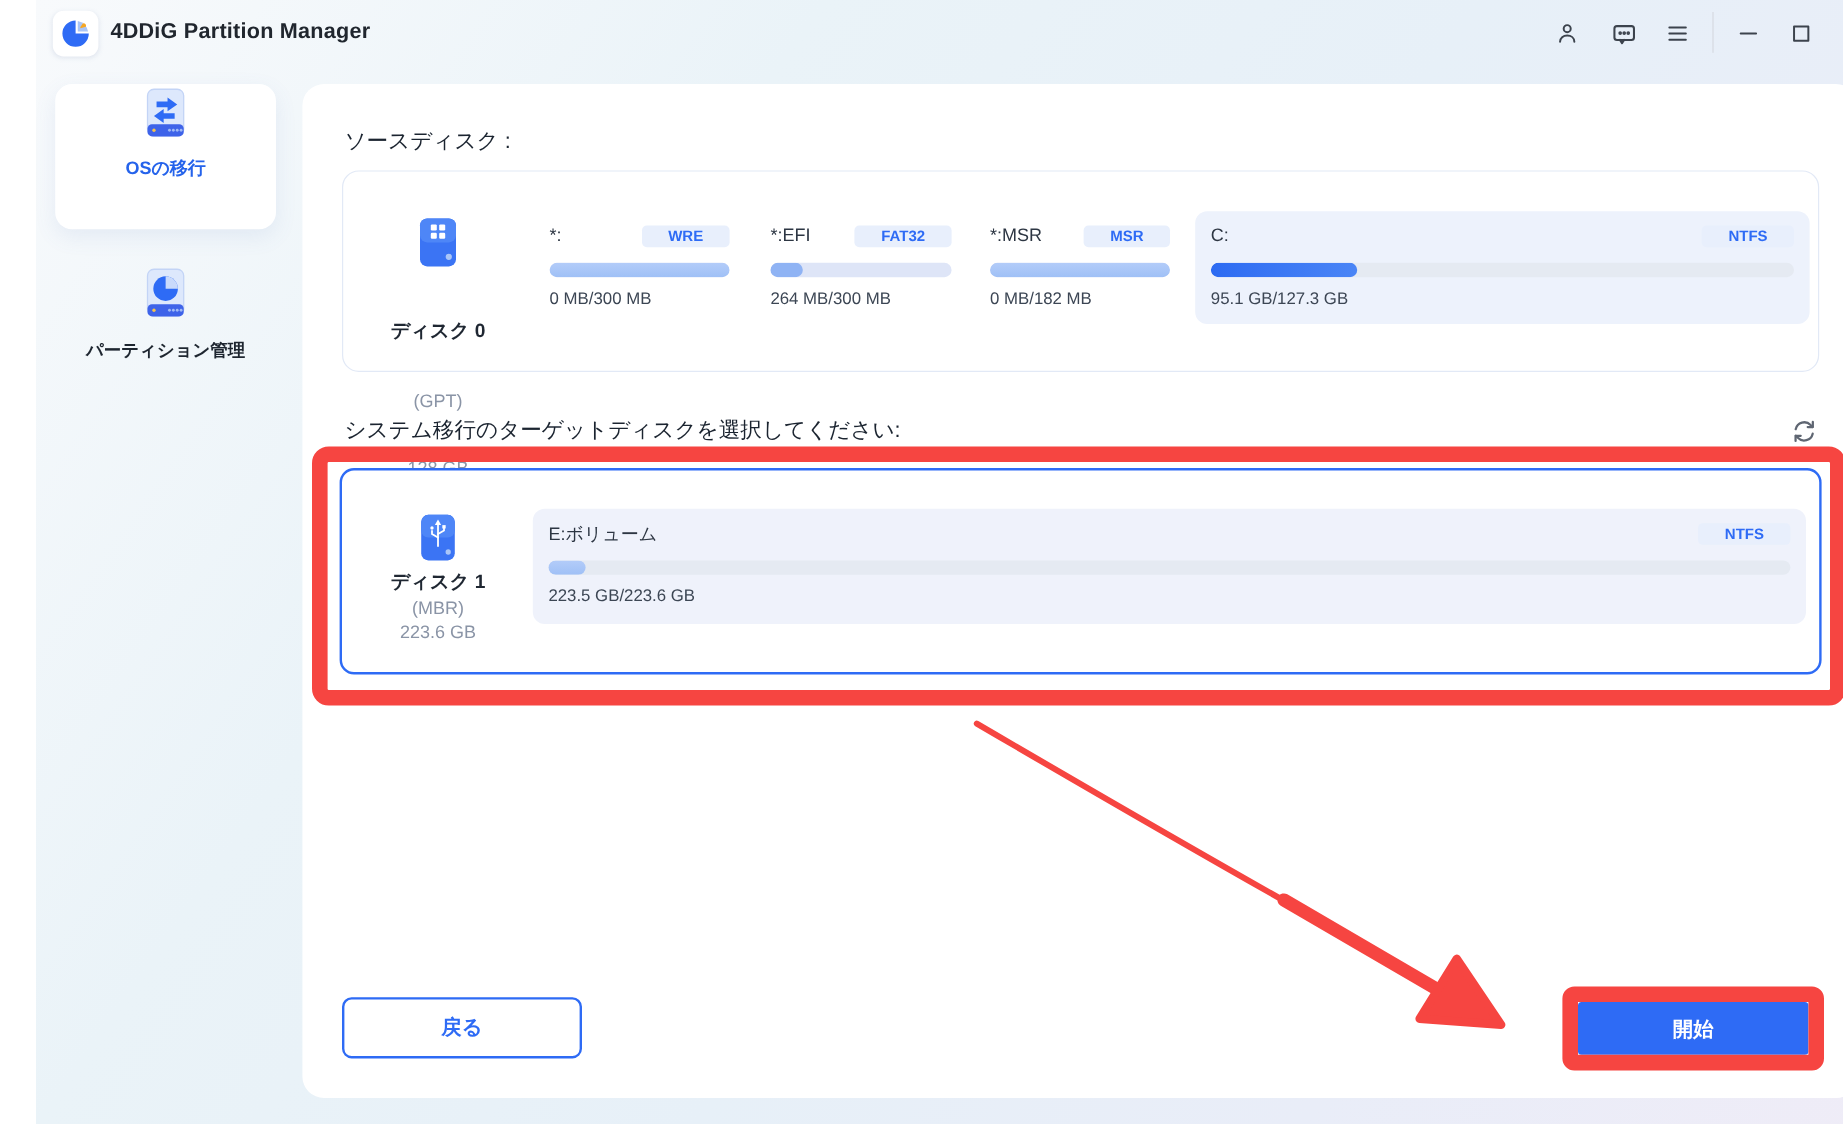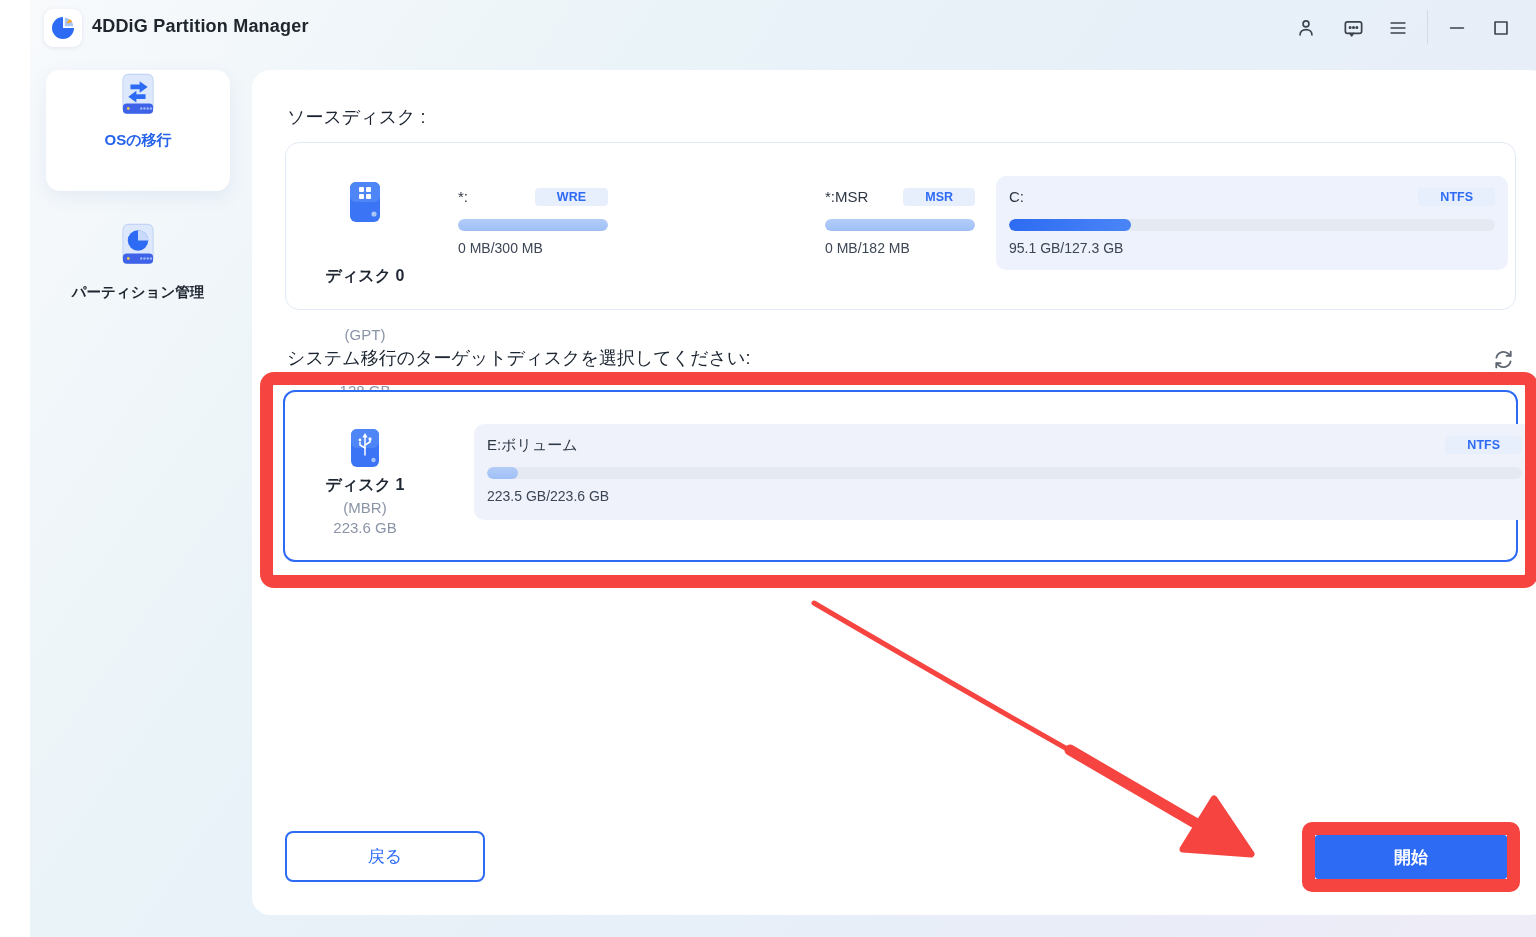--- a/index.html
+++ b/index.html
@@ -48,21 +48,21 @@
   .part .usage { margin-top:9px; font-size:14px; color:#3c4654; }
   .part-cell { background:#edf2fc; border-radius:10px; padding:12px 13px; }
   .part-cell .bar { background:#e5eaf2; }
   .tgt-cell { background:#eff2fb; }
   .blue-card { position:absolute; left:253px; top:390px; width:1235px; height:172px; background:#fff;
                border:2px solid #2e6bf5; border-radius:12px; cursor:pointer; }
   .refresh-btn { position:absolute; left:1458px; top:344px; width:30px; height:30px; display:flex; align-items:center;
                  justify-content:center; cursor:pointer; }
   
   .btn-back { position:absolute; left:255px; top:831px; width:200px; height:51px; background:#fff;
-              border:2px solid #2e6bf5; border-radius:8px; color:#2e6bf5; font-size:17px; font-weight:normal;
+              border:2px solid #2e6bf5; border-radius:8px; color:#2e6bf5; font-size:17px; font-weight:bold;
               display:flex; align-items:center; justify-content:center; cursor:pointer; }
   .btn-start { position:absolute; left:1285px; top:835px; width:192px; height:44px; background:#2e6bf5; border:none;
                border-radius:3px; color:#fff; font-size:17px; font-weight:bold; display:flex; align-items:center;
                justify-content:center; cursor:pointer; }
   
   .anno { pointer-events:none; position:absolute; }
   .red-rect { left:230px; top:372px; width:1278px; height:216px; border:13px solid #f64541; border-radius:14px; }
   .red-ring { left:1272px; top:822px; width:218px; height:70px; border:13px solid #f64541; border-radius:10px; }
   .arrow-svg { left:0; top:0; width:1536px; height:937px; }
 </style>
@@ -174,20 +174,30 @@
     <div class="hd">
       <span class="plabel">*:</span>
       <span class="badge">WRE</span>
     </div>
     <div class="bar">
         <div class="fill fill-light" style="width: 100%;"></div>
       </div>
     <div class="usage">0 MB/300 MB</div>
   </div>
 
+  <div class="part" style="left:612px; top:188px; width:151px;">
+    <div class="hd">
+      <span class="plabel">*:EFI</span>
+      <span class="badge">FAT32</span>
+    </div>
+    <div class="bar">
+        <div class="fill fill-medium" style="width: 18%;"></div>
+      </div>
+    <div class="usage">264 MB/300 MB</div>
+  </div>
 
   <div class="part" style="left:795px; top:188px; width:150px;">
     <div class="hd">
       <span class="plabel">*:MSR</span>
       <span class="badge">MSR</span>
     </div>
     <div class="bar">
         <div class="fill fill-light" style="width: 100%;"></div>
       </div>
     <div class="usage">0 MB/182 MB</div>
@@ -228,21 +238,21 @@
       <path d="M16 5l-2.6 4.4h5.2z" fill="#fff"></path>
       <circle cx="11" cy="12" r="1.4" fill="#fff"></circle>
       <rect x="19.6" y="9.6" width="2.8" height="2.8" fill="#fff"></rect>
       <circle cx="24.5" cy="32" r="2.2" fill="#aac6f8"></circle>
     </svg>
     <div class="disk-name">ディスク 1</div>
     <div class="disk-sub">(MBR)</div>
     <div class="disk-sub">223.6 GB</div>
   </div>
 
-  <div class="part part-cell tgt-cell" style="left:444px; top:424px; width:1061px; height:96px;">
+  <div class="part part-cell tgt-cell" style="left:414px; top:424px; width:1061px; height:96px;">
     <div class="hd">
       <span class="plabel">E:ボリューム</span>
       <span class="badge">NTFS</span>
     </div>
     <div class="bar">
         <div class="fill fill-light" style="width: 3%;"></div>
       </div>
     <div class="usage">223.5 GB/223.6 GB</div>
   </div>
 

